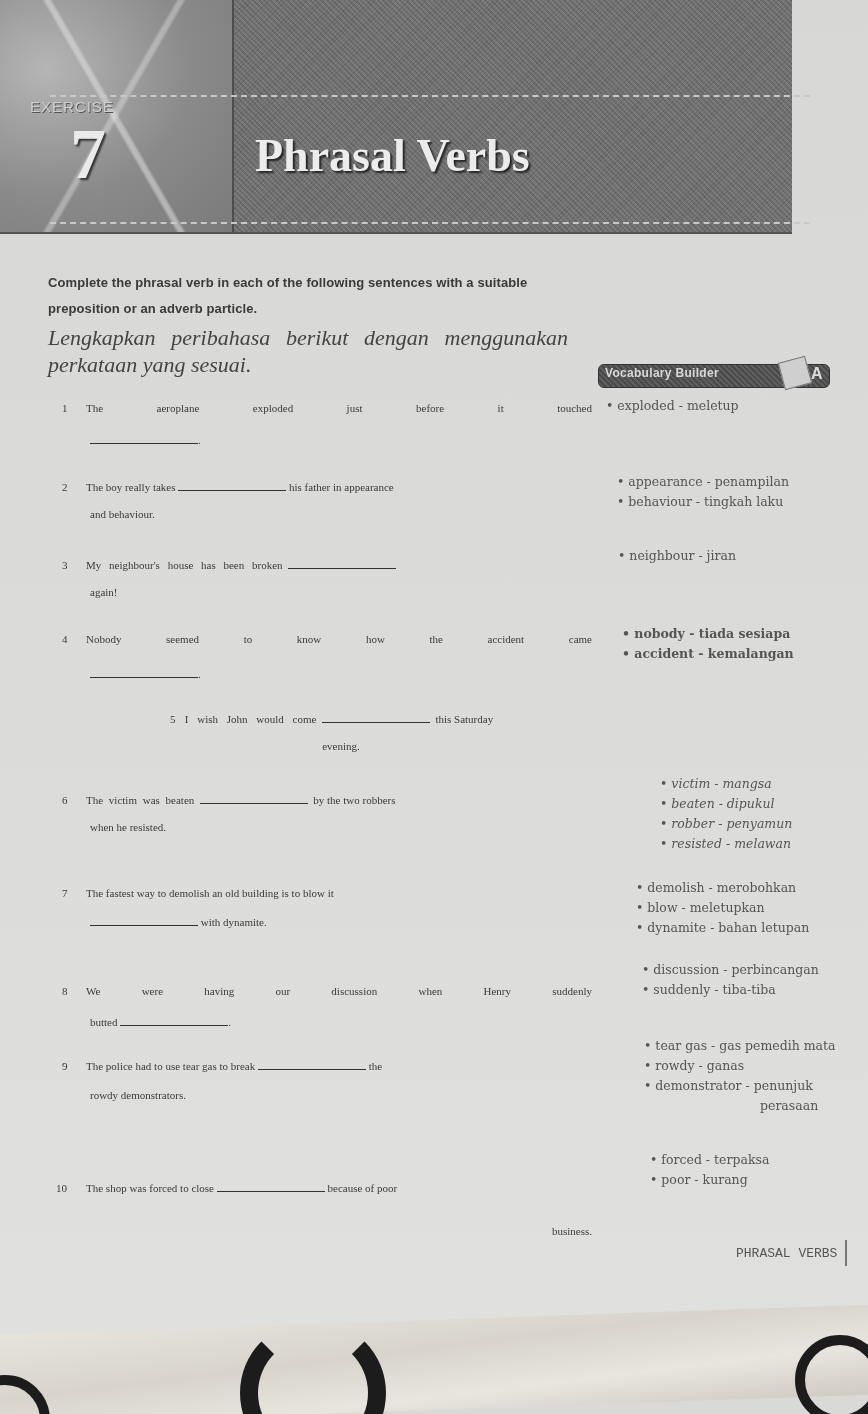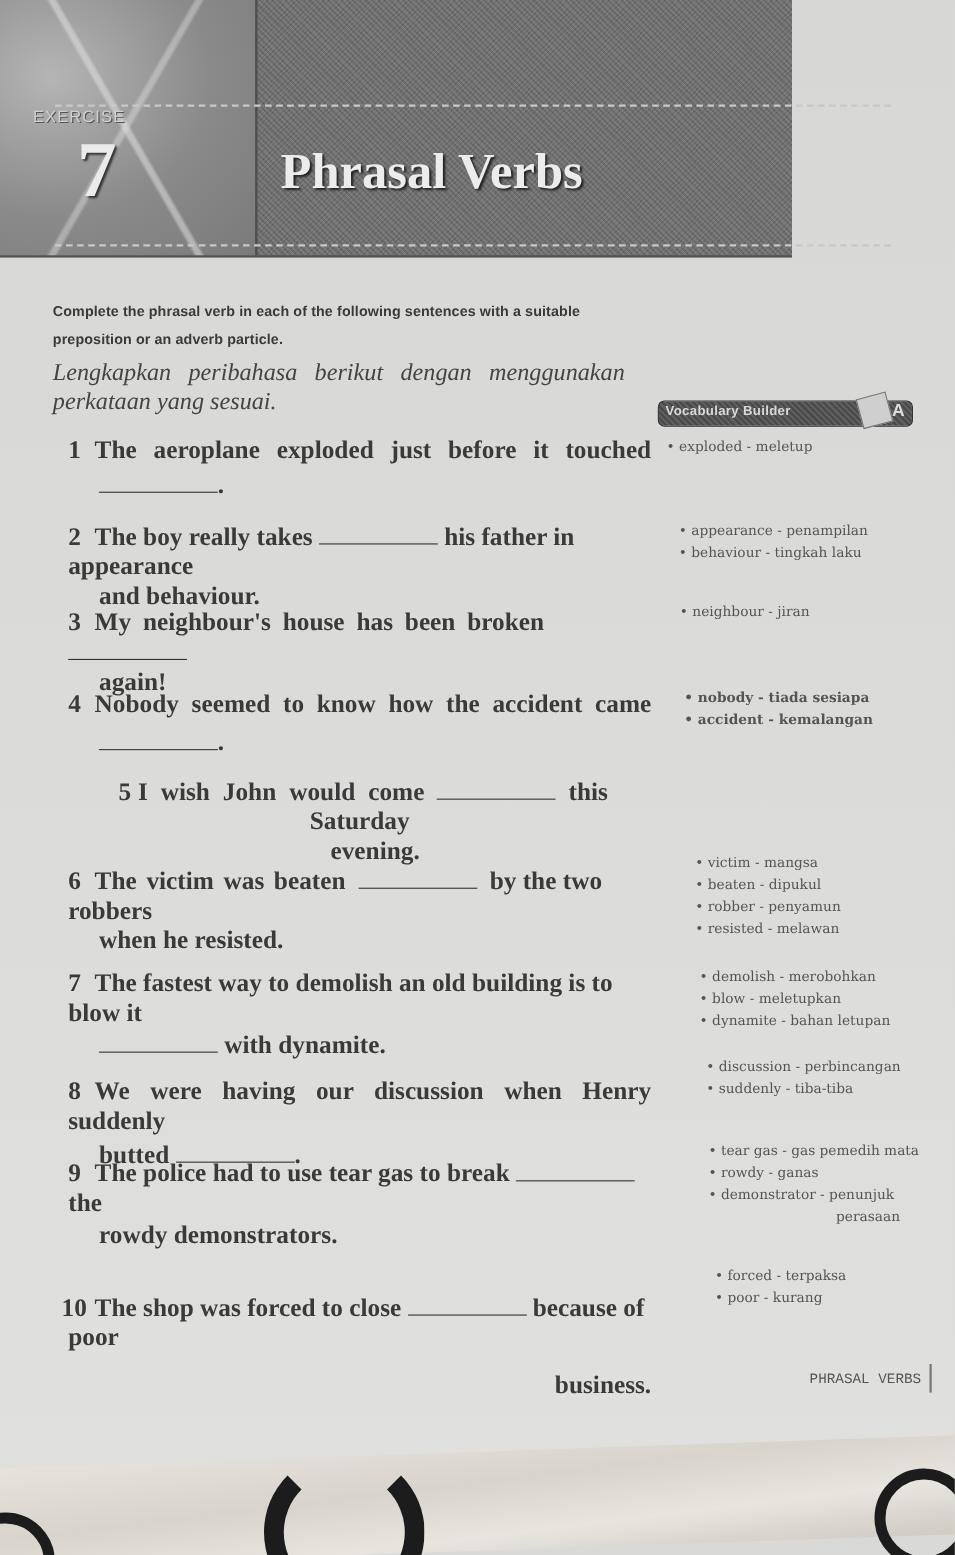--- a/index.html
+++ b/index.html
@@ -8,21 +8,21 @@
     background: #d9d9d7;
     font-family: "Liberation Serif", serif;
     color: #333;
   }
   .page {
     position: absolute; left: 0; top: 0; width: 868px; height: 1360px;
     background: linear-gradient(180deg, #d7d7d5 0%, #dcdcda 60%, #e0e0de 100%);
   }
   
   .banner {
-    position: absolute; left: 0; top: 0; width: 720px; height: 232px;
+    position: absolute; left: 0; top: 0; width: 792px; height: 232px;
     background:
       repeating-linear-gradient(45deg, rgba(255,255,255,0.05) 0 2px, rgba(0,0,0,0.06) 2px 4px),
       repeating-linear-gradient(-45deg, rgba(255,255,255,0.04) 0 2px, rgba(0,0,0,0.05) 2px 3px),
       #6f6f6f;
     border-bottom: 2px solid #555;
   }
   .banner-left {
     position: absolute; left: 0; top: 0; width: 232px; height: 232px;
     background:
       linear-gradient(60deg, transparent 48%, rgba(230,230,230,0.5) 49%, rgba(230,230,230,0.5) 50%, transparent 51%),
@@ -80,23 +80,22 @@
     background: #cfcfcf; border: 1px solid #777;
     transform: rotate(-15deg);
   }
   .vocab-letter-icon {
     position: absolute; left: 212px; top: 0px; font-family: "Liberation Sans", sans-serif;
     font-size: 16px; font-weight: bold; color: #ddd;
   }
   
   .question {
     position: absolute; left: 62px; width: 530px;
-    font-family: "Liberation Serif", serif; font-size: 23px; color: #3a3a3a;
+    font-family: "Liberation Serif", serif; font-size: 11px; color: #3a3a3a;
     line-height: 27px;
-    font-weight: bold;
   }
   .q-num { display: inline-block; width: 24px; }
   .q-indent { padding-left: 28px; }
   .blank {
     display: inline-block; width: 108px; border-bottom: 1.5px solid #333;
     height: 14px; vertical-align: baseline;
   }
   .justify { text-align: justify; text-align-last: justify; }
   
   .vocab {
@@ -215,21 +214,21 @@
     <div class="item">appearance - penampilan</div>
     <div class="item">behaviour - tingkah laku</div>
   </div>
   <div class="vocab" style="left:618px; top:546px;">
     <div class="item">neighbour - jiran</div>
   </div>
   <div class="vocab" style="left:622px; top:624px;font-weight:bold;">
     <div class="item">nobody - tiada sesiapa</div>
     <div class="item">accident - kemalangan</div>
   </div>
-  <div class="vocab" style="left:632px; top:774px;">
+  <div class="vocab" style="left:660px; top:774px;font-style:italic;">
     <div class="item">victim - mangsa</div>
     <div class="item">beaten - dipukul</div>
     <div class="item">robber - penyamun</div>
     <div class="item">resisted - melawan</div>
   </div>
   <div class="vocab" style="left:636px; top:878px;">
     <div class="item">demolish - merobohkan</div>
     <div class="item">blow - meletupkan</div>
     <div class="item">dynamite - bahan letupan</div>
   </div>

